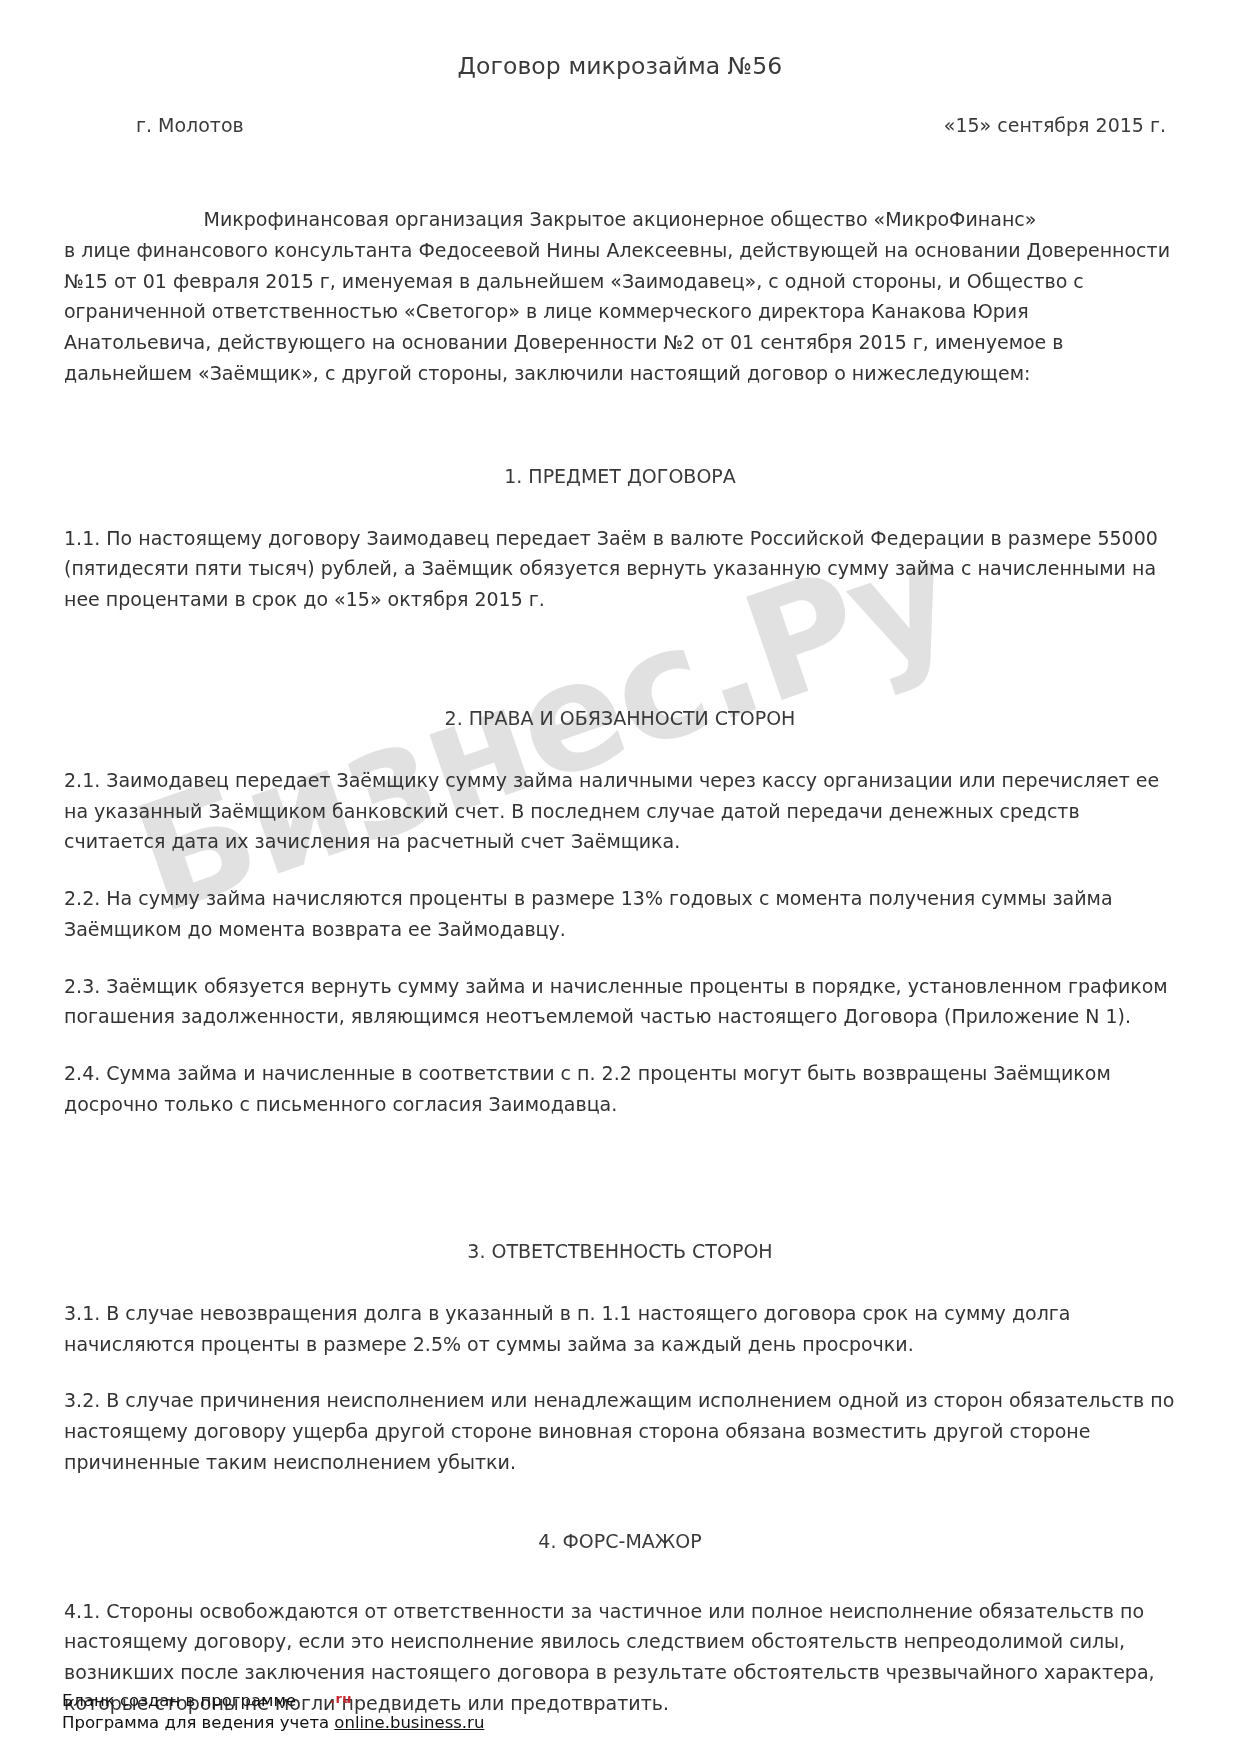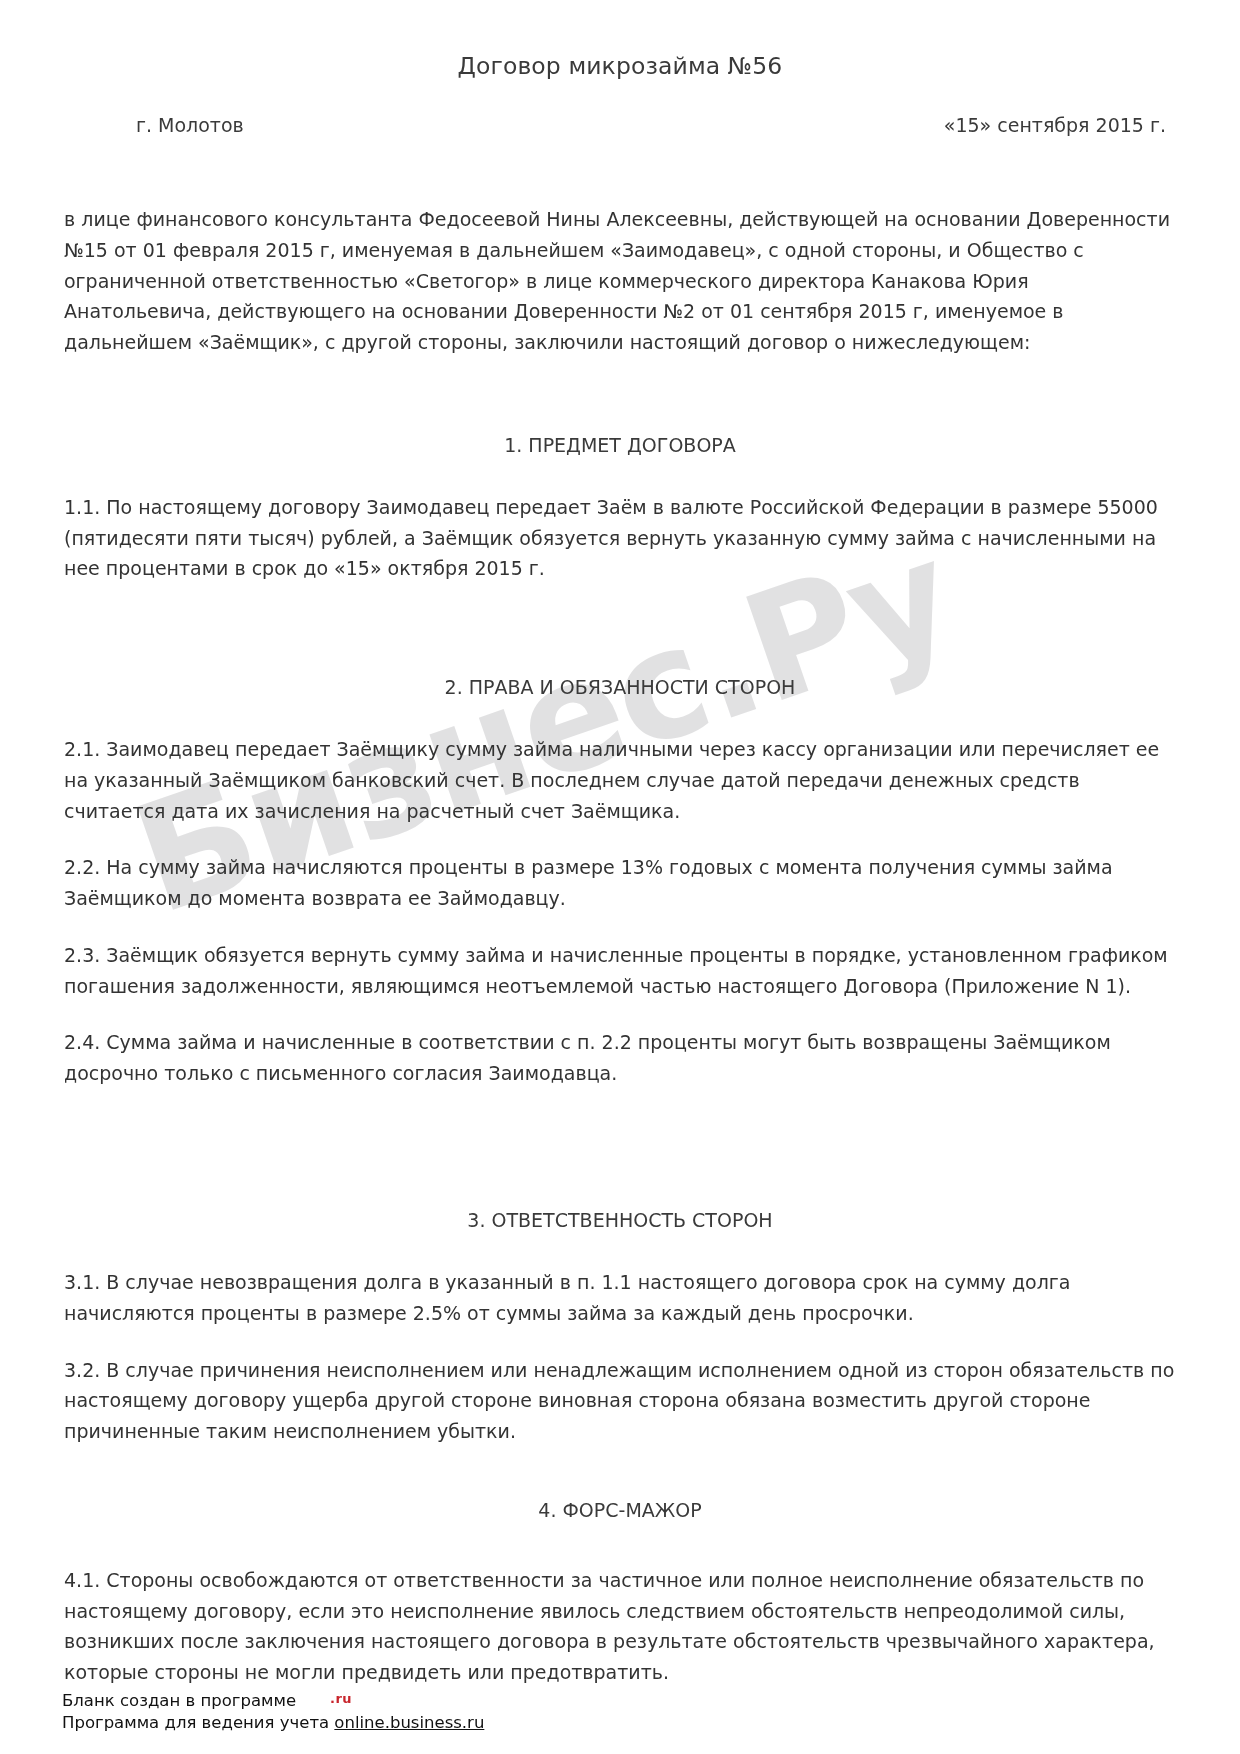--- a/index.html
+++ b/index.html
@@ -155,20 +155,21 @@
   <div class="content">
 
     <h1 class="doc-title">Договор микрозайма №56</h1>
 
     <div class="meta-row">
       <span class="meta-city">г. Молотов</span>
       <span class="meta-date">«15» сентября 2015 г.</span>
     </div>
 
     <div class="preamble">
+      <span class="first-line">Микрофинансовая организация Закрытое акционерное общество «МикроФинанс»</span>
       <span class="cont">в лице финансового консультанта Федосеевой Нины Алексеевны, действующей на основании Доверенности №15 от 01 февраля 2015 г, именуемая в дальнейшем «Заимодавец», с одной стороны, и Общество с ограниченной ответственностью «Светогор» в лице коммерческого директора Канакова Юрия Анатольевича, действующего на основании Доверенности №2 от 01 сентября 2015 г, именуемое в дальнейшем «Заёмщик», с другой стороны, заключили настоящий договор о нижеследующем:</span>
     </div>
 
     <h2 class="section-heading sec1-heading">1. ПРЕДМЕТ ДОГОВОРА</h2>
     <p class="clause sec1-first">1.1. По настоящему договору Заимодавец передает Заём в валюте Российской Федерации в размере 55000 (пятидесяти пяти тысяч) рублей, а Заёмщик обязуется вернуть указанную сумму займа с начисленными на нее процентами в срок до «15» октября 2015 г.</p>
 
     <h2 class="section-heading sec2-heading">2. ПРАВА И ОБЯЗАННОСТИ СТОРОН</h2>
     <p class="clause sec2-first">2.1. Заимодавец передает Заёмщику сумму займа наличными через кассу организации или перечисляет ее на указанный Заёмщиком банковский счет. В последнем случае датой передачи денежных средств считается дата их зачисления на расчетный счет Заёмщика.</p>
     <p class="clause">2.2. На сумму займа начисляются проценты в размере 13% годовых с момента получения суммы займа Заёмщиком до момента возврата ее Займодавцу.</p>
     <p class="clause">2.3. Заёмщик обязуется вернуть сумму займа и начисленные проценты в порядке, установленном графиком погашения задолженности, являющимся неотъемлемой частью настоящего Договора (Приложение N 1).</p>

